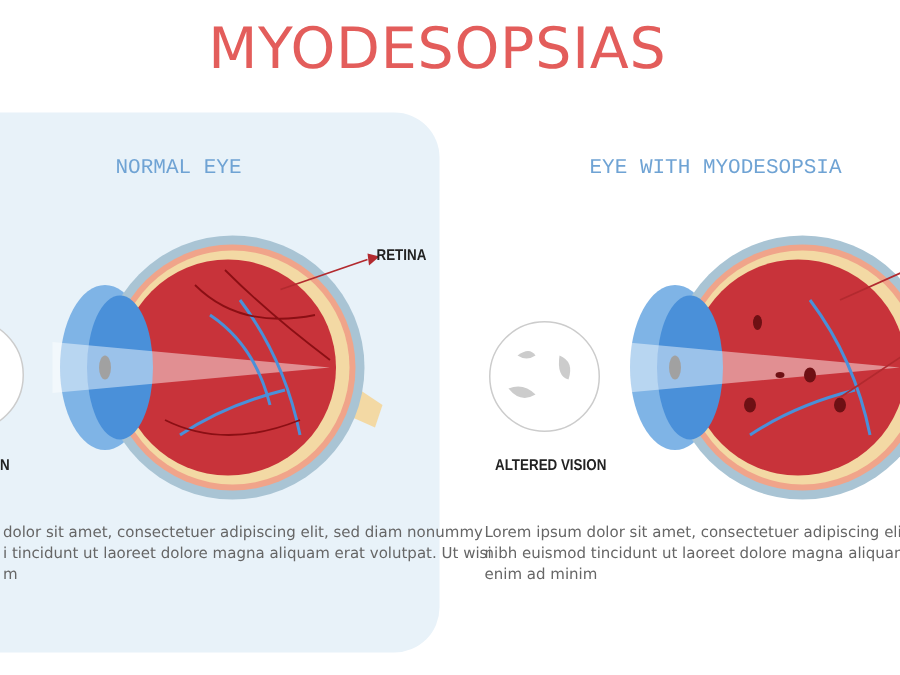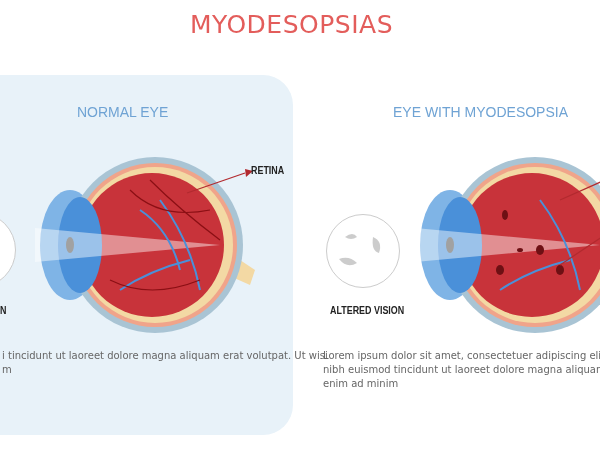--- a/index.html
+++ b/index.html
@@ -1,22 +1,22 @@
 <!DOCTYPE html>
 <html><head>
 <meta charset="utf-8">
 <style>
   html, body { margin:0; padding:0; }
   body { width:600px; height:450px; background:#ffffff; position:relative; overflow:hidden;
          font-family:"Liberation Sans", sans-serif; }
   .title { position:absolute; left:0; width:583px; top:10px; text-align:center;
-           font-size:25px; color:#e35d5b; letter-spacing:0.5px; font-family:"DejaVu Sans", sans-serif; font-weight:normal; }
+           font-size:38px; color:#e35d5b; letter-spacing:0.5px; font-family:"DejaVu Sans", sans-serif; font-weight:normal; }
   .panel { position:absolute; left:-20px; top:75px; width:313px; height:360px;
            background:#e8f2f9; border-radius:0 30px 30px 0; }
-  .panel-heading { position:absolute; font-size:14px; color:#6fa3d4; font-family:Liberation Sans, sans-serif; }
+  .panel-heading { position:absolute; font-size:14px; color:#6fa3d4; font-family:Liberation Mono, monospace; }
   .label { position:absolute; font-size:10.5px; color:#222; font-family:"Liberation Sans", sans-serif; font-weight:bold; transform:scaleX(0.85); transform-origin:left; }
   .desc { position:absolute; font-size:10px; line-height:14px; color:#666; font-family:"DejaVu Sans", sans-serif; white-space:nowrap; }
   .vision-circle { position:absolute; border-radius:50%; background:#fff; border:1px solid #ccc; }
   svg { position:absolute; }
 </style>
 </head>
 <body>
 
 <div class="title">MYODESOPSIAS</div>
 
@@ -69,20 +69,21 @@
   <ellipse cx="110" cy="100" rx="3" ry="2" fill="#6e1014"></ellipse>
   <ellipse cx="130" cy="100" rx="4" ry="5" fill="#6e1014"></ellipse>
   <ellipse cx="90" cy="120" rx="4" ry="5" fill="#6e1014"></ellipse>
   <ellipse cx="150" cy="120" rx="4" ry="5" fill="#6e1014"></ellipse>
   <path d="M130 50 Q160 90 170 140 M90 140 Q120 120 160 110" stroke="#4a90d9" stroke-width="2" fill="none"></path>
   <line x1="150" y1="50" x2="195" y2="30" stroke="#b22a2f" stroke-width="1.2"></line>
   <line x1="150" y1="115" x2="195" y2="85" stroke="#b22a2f" stroke-width="1.2"></line>
 </svg>
 
 <div class="desc" style="left:2px;top:349px;">
+  <div>dolor sit amet, consectetuer adipiscing elit, sed diam nonummy</div>
   <div>i tincidunt ut laoreet dolore magna aliquam erat volutpat. Ut wisi</div>
   <div>m</div>
 </div>
 <div class="desc" style="left:323px;top:349px;">
   <div>Lorem ipsum dolor sit amet, consectetuer adipiscing elit, sed dia</div>
   <div>nibh euismod tincidunt ut laoreet dolore magna aliquam erat vo</div>
   <div>enim ad minim</div>
 </div>
 
 </body></html>

